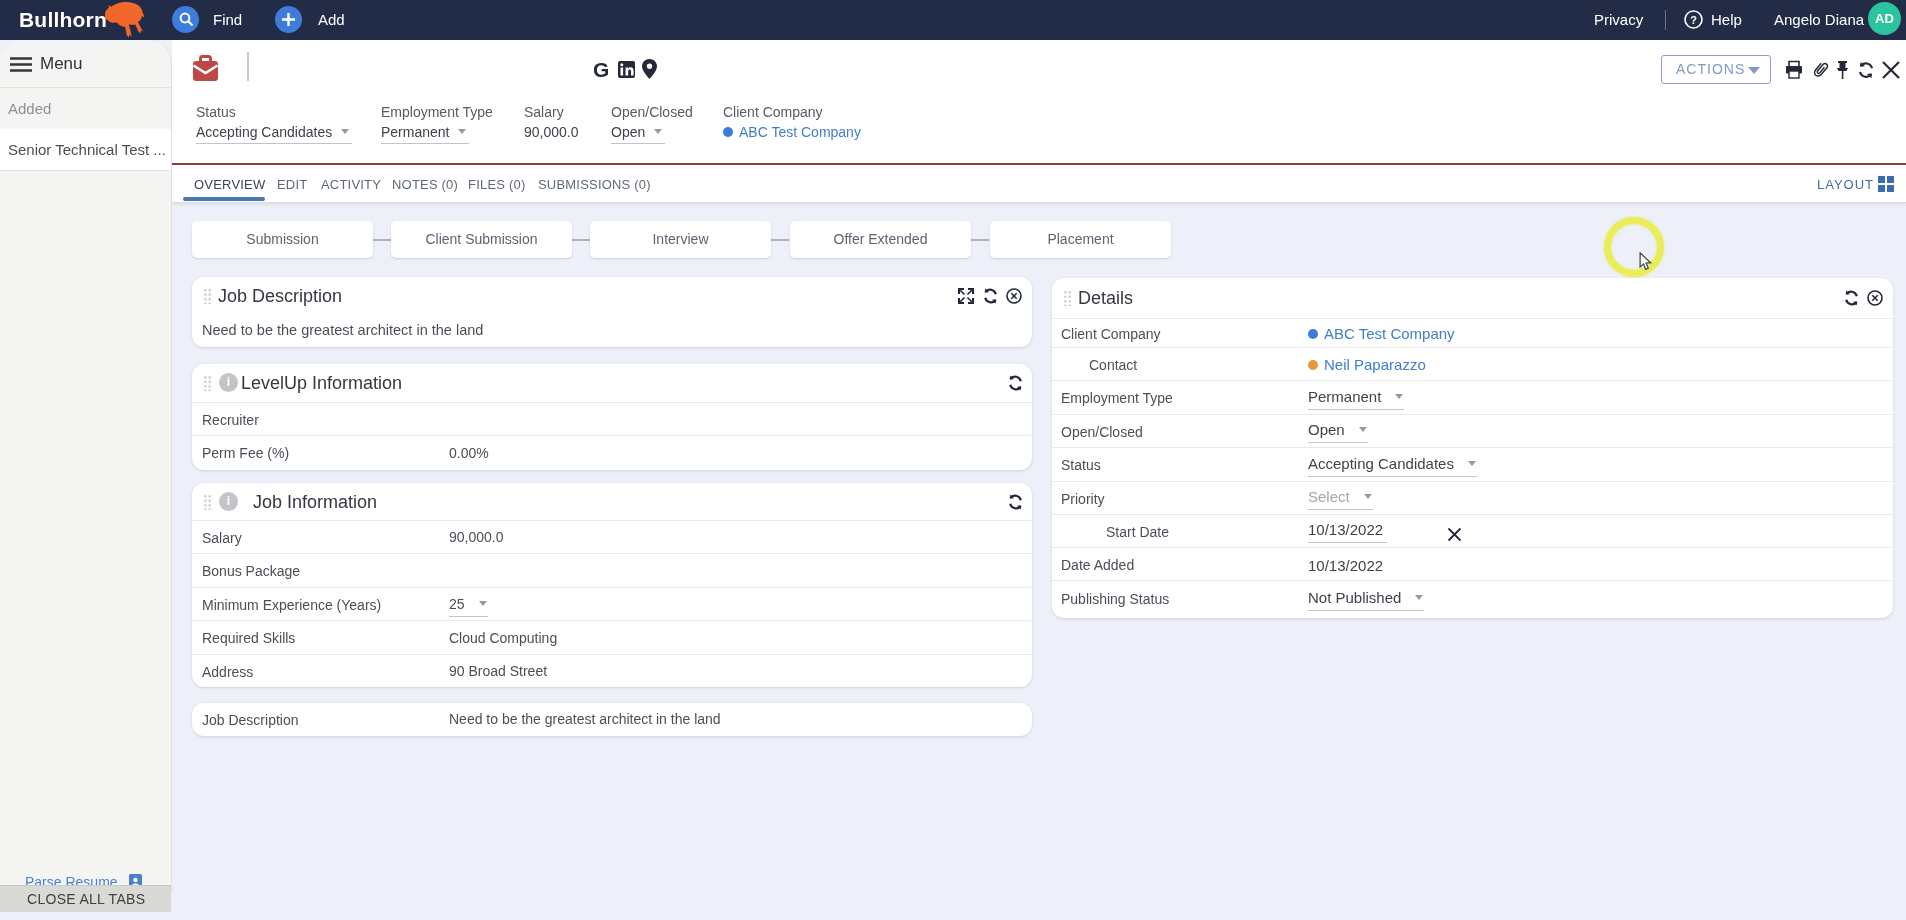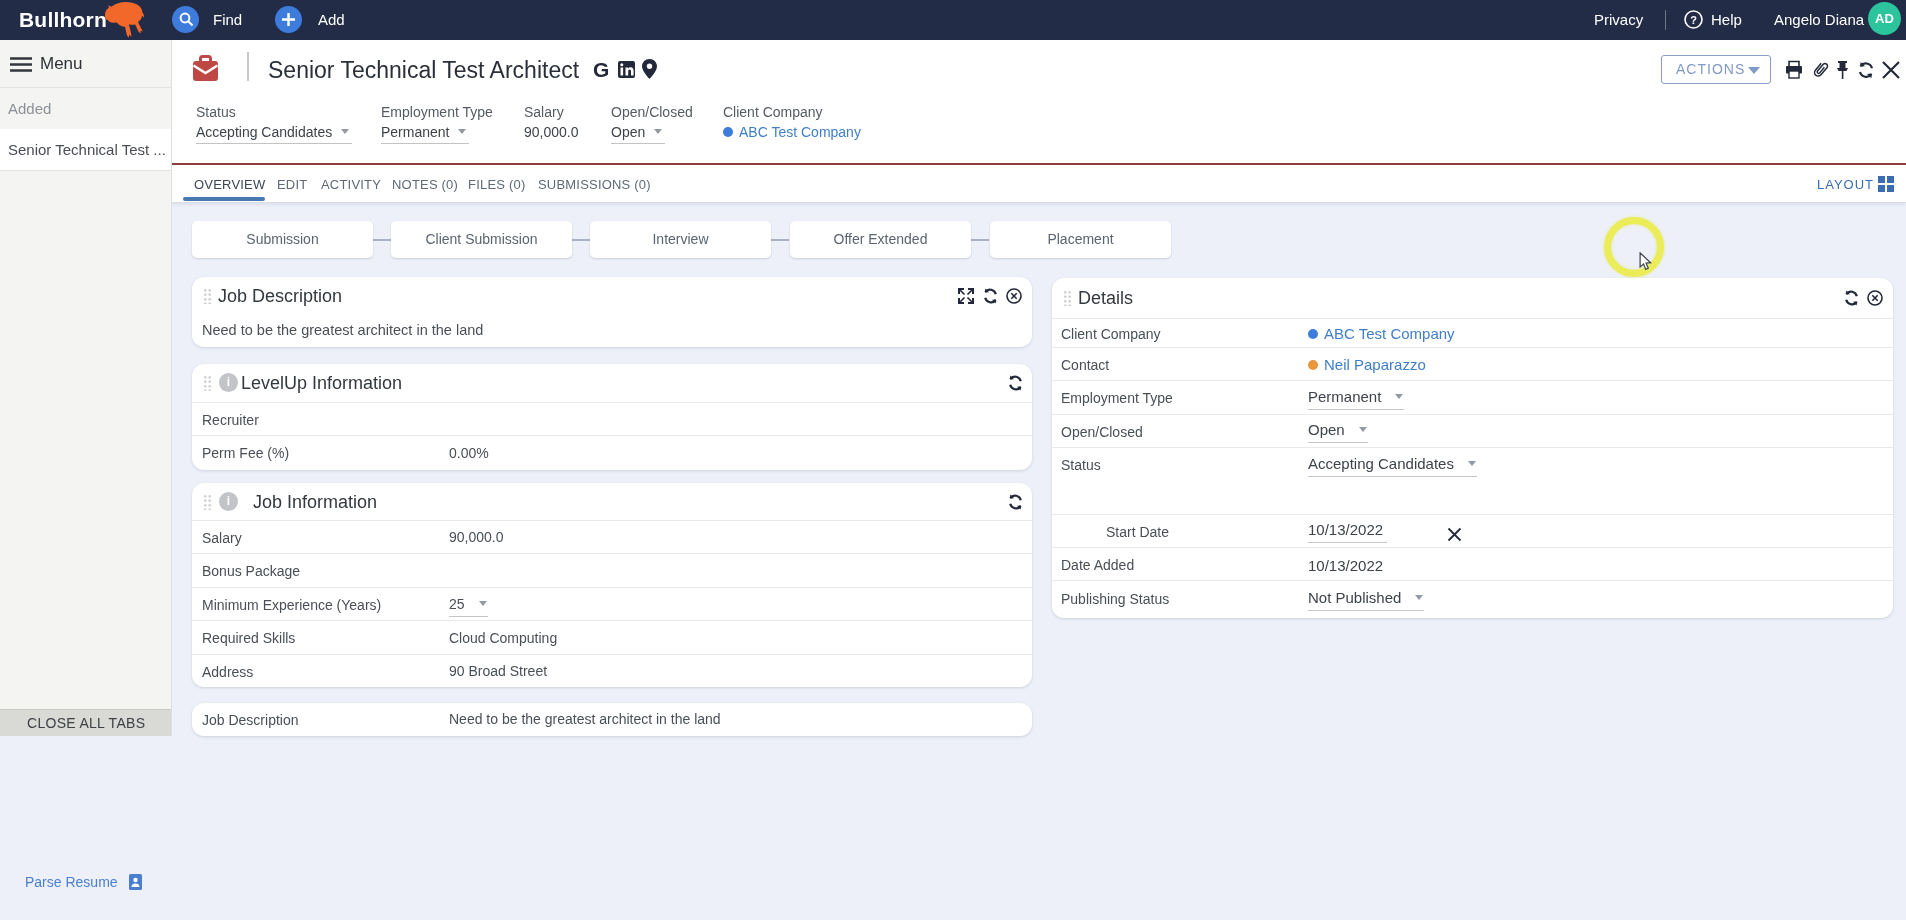--- a/index.html
+++ b/index.html
@@ -9,21 +9,21 @@
 
 
 #topbar { position:absolute; left:0; top:0; width:1906px; height:40px; background:#222c47; color:#fff; z-index:30; }
 .logo-text { position:absolute; left:19px; top:8px; font-size:21px; font-weight:bold; color:#fff; letter-spacing:0.2px;text-align:center; }
 .bluecirc { position:absolute; width:27px; height:27px; border-radius:50%; background:#3d7cdb; top:6px; }
 .tb-label { position:absolute; top:11px; font-size:15px; color:#fff; }
 .tb-right { position:absolute; top:11px; font-size:15px; color:#fff; }
 #avatar { position:absolute; left:1868px; top:2px; width:33px; height:33px; border-radius:50%; background:#2bc49c; color:#fff; font-size:13px; font-weight:bold; text-align:center; line-height:33px; }
 
 
-#sidebar { position:absolute; left:0; top:40px; width:172px; height:696px; background:#f4f4f2; border-right:1px solid #e0dfdc; z-index:20; }
+#sidebar { position:absolute; left:0; top:40px; width:172px; height:872px; background:#f4f4f2; border-right:1px solid #e0dfdc; z-index:20;border-radius:23px; }
 .sb-menu { position:absolute; left:0; top:0; width:100%; height:48px; border-bottom:1px solid #e4e3e0; }
 .sb-item { position:absolute; left:0; width:100%; font-size:15px; color:#8d9197; padding-left:8px; line-height:41px; border-bottom:1px solid #e4e3e0; }
 #closealltabs { position:absolute; left:0; bottom:0; width:100%; height:27px; background:#d9d9d6; color:#3d4146; font-size:14px; line-height:26px; padding-left:27px; border-top:1px solid #c9c9c6; letter-spacing:0.3px; }
 #parseresume { position:absolute; left:25px; top:834px; font-size:14px; color:#4a7fd0; }
 
 
 #header { position:absolute; left:172px; top:40px; width:1734px; height:123px; background:#fff; z-index:10; }
 #redline { position:absolute; left:172px; top:163px; width:1734px; height:2px; background:#8e3c3c; z-index:10; }
 #tabbar { position:absolute; left:172px; top:165px; width:1734px; height:38px; background:#fff; border-bottom:1px solid #d8dce6; box-shadow:0 2px 3px rgba(30,40,70,0.07); z-index:10; }
 .tab { position:absolute; top:12px; font-size:13px; color:#5f6a76; letter-spacing:0.2px; }
@@ -100,21 +100,20 @@
 </div>
 
 <div id="header">
 
   <svg class="abs" style="left:20px;top:15px;" width="27" height="27" viewBox="0 0 27 27">
     <rect x="1" y="6" width="25" height="20" rx="3" fill="#bd4846"></rect>
     <rect x="8.5" y="1.5" width="10" height="7" rx="2" fill="none" stroke="#bd4846" stroke-width="3"></rect>
     <path d="M1.5 10.5 L13.5 18 L25.5 10.5" fill="none" stroke="#fff" stroke-width="2.6"></path>
   </svg>
   <div class="abs" style="left:75px;top:12px;width:2px;height:29px;background:#c9c9c9;"></div>
-  <span class="abs" style="left:96px;top:17px;font-size:23px;color:#2a2f3a;">Senior Technical Test Architect</span>
   <span class="abs" style="left:421px;top:18px;font-size:21px;font-weight:bold;color:#23283a;">G</span>
   <svg class="abs" style="left:446px;top:21px;" width="17" height="17" viewBox="0 0 17 17">
     <rect width="17" height="17" rx="2" fill="#23283a"></rect>
     <rect x="2.5" y="6.5" width="2.6" height="8" fill="#fff"></rect>
     <circle cx="3.8" cy="3.7" r="1.5" fill="#fff"></circle>
     <path d="M7.5 6.5 h2.5 v1.2 c0.6-0.9 1.6-1.4 2.7-1.4 2 0 2.9 1.2 2.9 3.4 v4.8 h-2.6 v-4.3 c0-1.1-0.4-1.8-1.3-1.8-0.9 0-1.5 0.7-1.5 1.8 v4.3 H7.5 Z" fill="#fff"></path>
   </svg>
   <svg class="abs" style="left:470px;top:19px;" width="15" height="20" viewBox="0 0 15 20">
     <path d="M7.5 0 C3.3 0 0 3.2 0 7.3 C0 12.5 7.5 20 7.5 20 S15 12.5 15 7.3 C15 3.2 11.7 0 7.5 0 Z M7.5 10 a2.7 2.7 0 1 1 0-5.4 a2.7 2.7 0 0 1 0 5.4 Z" fill="#23283a"></path>
   </svg>
@@ -240,24 +239,25 @@
   <div class="card" style="left:880px;top:75px;width:841px;height:340px;">
     <span class="drag abs" style="left:11px;top:12px;"></span>
     <span class="card-title abs" style="left:26px;top:10px;">Details</span>
     <svg class="cicon" style="left:791px;top:12px;" width="17" height="16" viewBox="0 0 17 16">
         <use href="#i-refresh"></use>
       </svg>
     <svg class="cicon" style="left:815px;top:12px;" width="16" height="16" viewBox="0 0 16 16">
         <use href="#i-circx"></use>
       </svg>
     <div class="crow" style="top:40px;height:29px;line-height:29px;"><span class="row-label" style="margin-left:9px;">Client Company</span><span class="abs" style="left:256px;font-size:15px;"><span class="dot" style="background:#3d7cdb;"></span><span class="bluelink">ABC Test Company</span></span></div>
-    <div class="crow" style="top:69px;height:33px;line-height:33px;"><span class="row-label" style="margin-left:9px;">Contact</span><span class="abs" style="left:256px;font-size:15px;"><span class="dot" style="background:#e8973d;"></span><span class="bluelink">Neil Paparazzo</span></span></div>
+    <div class="crow" style="top:69px;height:33px;line-height:33px;padding-left:28px;"><span class="row-label" style="margin-left:9px;">Contact</span><span class="abs" style="left:256px;font-size:15px;"><span class="dot" style="background:#e8973d;"></span><span class="bluelink">Neil Paparazzo</span></span></div>
     <div class="crow" style="top:102px;height:34px;line-height:34px;"><span class="row-label" style="margin-left:9px;">Employment Type</span><span class="dval ddl2 abs" style="left:256px;top:7px;">Permanent<span class="caret"></span></span></div>
     <div class="crow" style="top:136px;height:33px;line-height:33px;"><span class="row-label" style="margin-left:9px;">Open/Closed</span><span class="dval ddl2 abs" style="left:256px;top:6px;">Open<span class="caret"></span></span></div>
     <div class="crow" style="top:169px;height:34px;line-height:34px;"><span class="row-label" style="margin-left:9px;">Status</span><span class="dval ddl2 abs" style="left:256px;top:7px;">Accepting Candidates<span class="caret"></span></span></div>
+    <div class="crow" style="top:203px;height:33px;line-height:33px;"><span class="row-label" style="margin-left:9px;">Priority</span><span class="dval ddl2 abs" style="left:256px;top:6px;color:#a3a7ae;">Select<span class="caret"></span></span></div>
     <div class="crow" style="top:236px;height:33px;line-height:33px;padding-left:45px;"><span class="row-label" style="margin-left:9px;">Start Date</span><span class="dval ddl2 abs" style="left:256px;top:6px;padding-right:4px;">10/13/2022</span>
       <svg class="cicon" style="left:395px;top:12px;" width="15" height="15" viewBox="0 0 15 15">
           <path d="M1.5 1.5 L13.5 13.5 M13.5 1.5 L1.5 13.5" stroke="#23283a" stroke-width="1.8"></path>
         </svg></div>
     <div class="crow" style="top:269px;height:33px;line-height:33px;"><span class="row-label" style="margin-left:9px;">Date Added</span><span class="dval abs" style="left:256px;top:9px;">10/13/2022</span></div>
     <div class="crow" style="top:302px;height:36px;line-height:36px;"><span class="row-label" style="margin-left:9px;">Publishing Status</span><span class="dval ddl2 abs" style="left:256px;top:8px;">Not Published<span class="caret"></span></span></div>
   </div>
 
   <div class="abs" style="left:1432px;top:14px;width:60px;height:60px;border:7px solid rgba(233,235,48,0.8);border-radius:50%;z-index:25;box-shadow:0 0 3px rgba(232,234,52,0.6), inset 0 0 3px rgba(232,234,52,0.6);"></div>
   <svg class="abs" style="left:1467px;top:49px;z-index:26;" width="14" height="19" viewBox="0 0 15 21">

